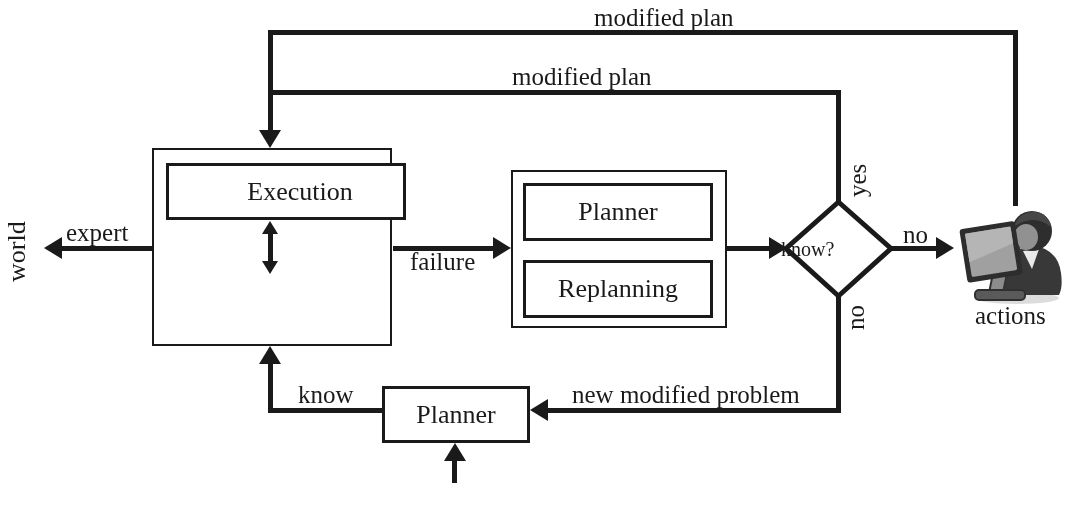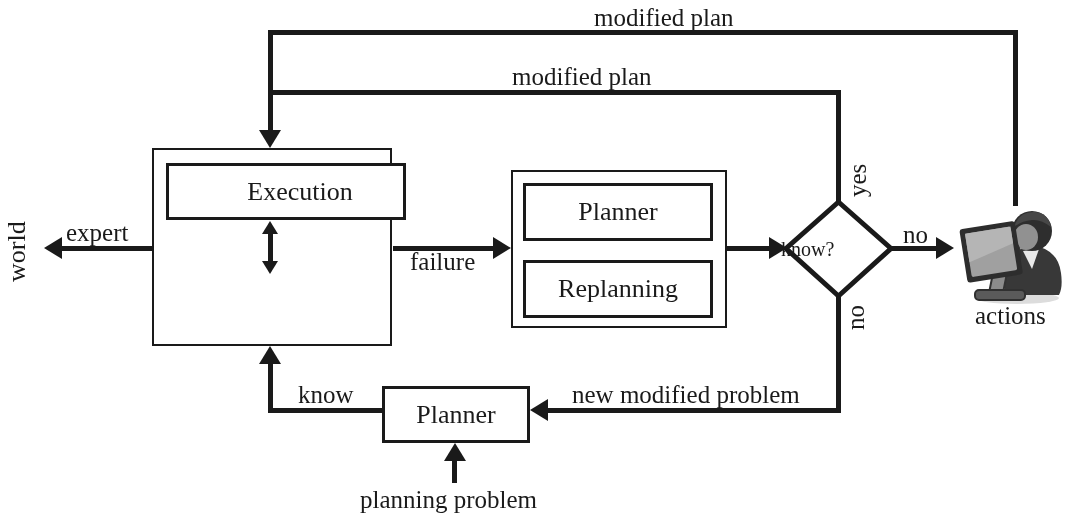--- a/index.html
+++ b/index.html
@@ -113,20 +113,19 @@
     </g>
   </svg>
 
   <div class="lbl" style="left:594px;top:5px;">modified plan</div>
   <div class="lbl" style="left:512px;top:64px;">modified plan</div>
   <div class="lbl" style="left:66px;top:220px;">expert</div>
   <div class="lbl" style="left:410px;top:220px;margin-top:29px;">failure</div>
   <div class="lbl" style="left:903px;top:222px;">no</div>
   <div class="lbl" style="left:298px;top:382px;">know</div>
   <div class="lbl" style="left:572px;top:382px;">new modified problem</div>
-  <div class="lbl" style="left:360px;top:487px;">planning problem</div>
   <div class="lbl" style="left:975px;top:303px;">actions</div>
 
   <div class="vlbl" style="left:4px;top:212px;width:28px;height:80px;font-size:26px;">world</div>
   <div class="vlbl" style="left:845px;top:155px;width:26px;height:50px;">yes</div>
   <div class="vlbl" style="left:843px;top:297px;width:26px;height:42px;">no</div>
 
 </div>
 
 </body></html>

